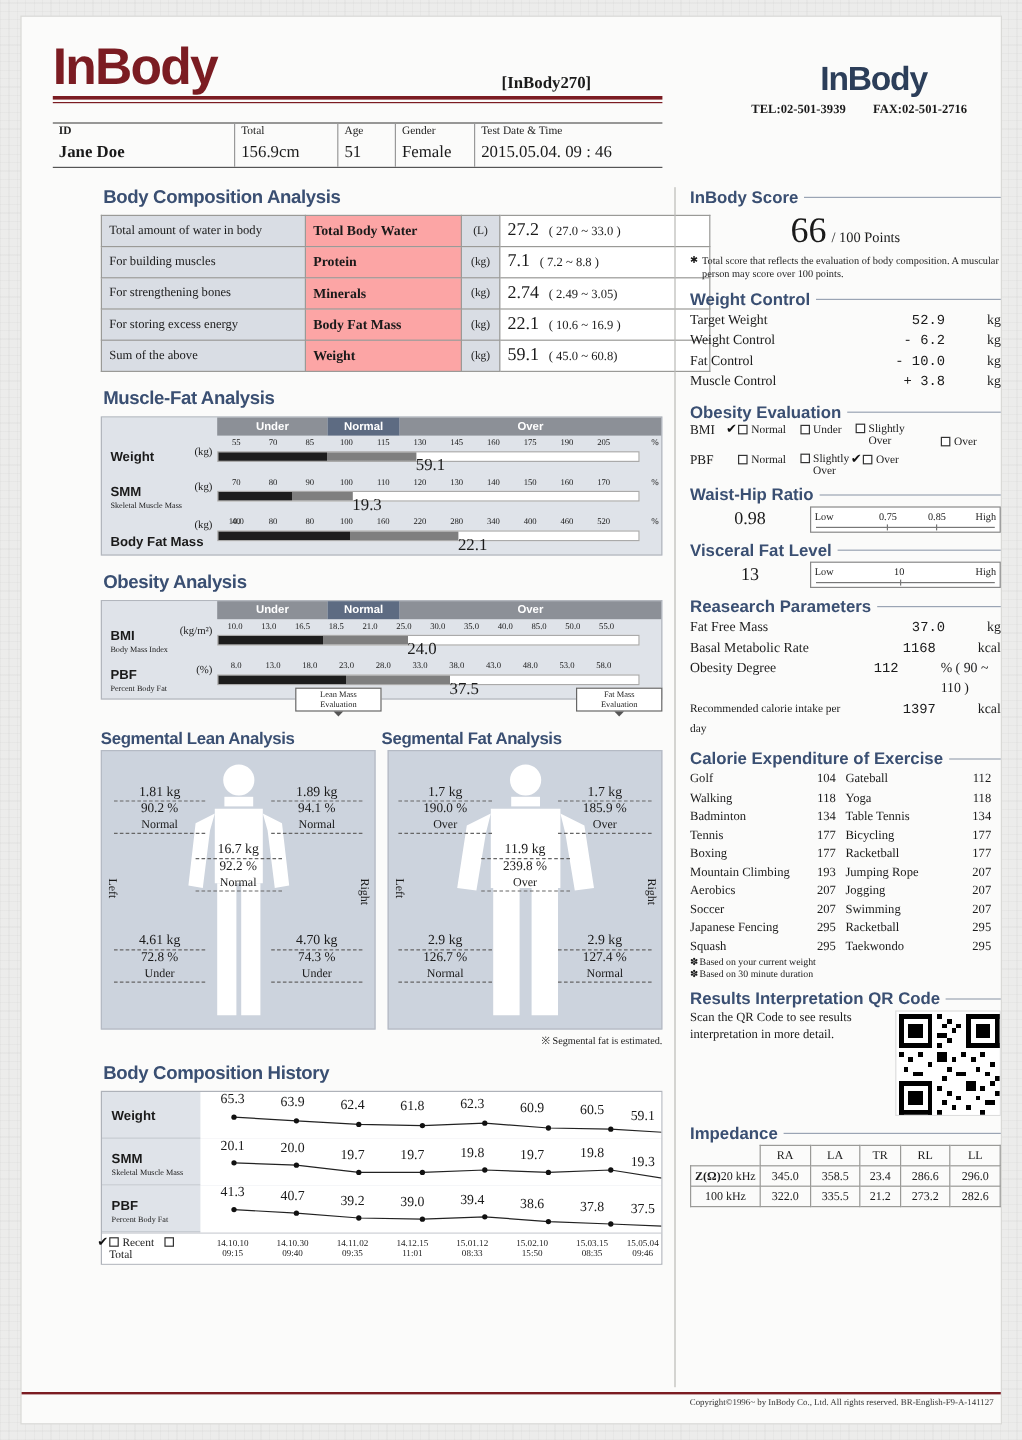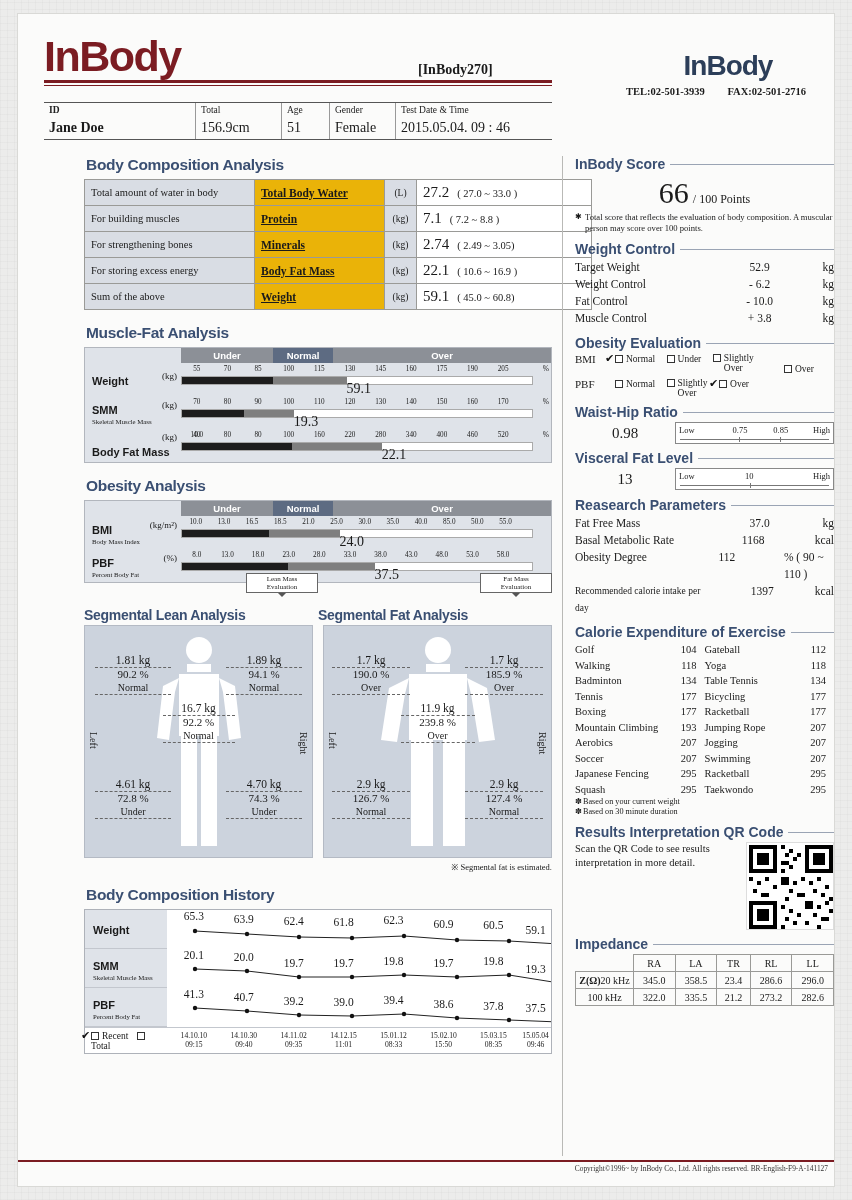--- a/index.html
+++ b/index.html
@@ -73,21 +73,21 @@
     font-family:"Liberation Sans", sans-serif;
     color:#3a4f72; font-weight:bold; font-size:15.5px;
     letter-spacing:-0.3px; margin:0 0 5px 2px;
   }
   .sect-title.small { font-size:14px; }
 
   
   table.bc { border-collapse:collapse; width:508px; font-size:11px; }
   table.bc td { border:1px solid #9a9a97; padding:0 6px; height:26px; vertical-align:middle; }
   .bc .desc { background:#d9dde4; width:170px; font-size:10.5px; }
-  .bc .name { background:#eab308; font-weight:bold; width:130px; font-size:11.5px;text-decoration:underline; }
+  .bc .name { background:#fca5a5; font-weight:bold; width:130px; font-size:11.5px; }
   .bc .unit { background:#d9dde4; width:32px; text-align:center; font-size:9.5px; }
   .bc .val { background:#fff; font-size:15px; }
   .bc .val .num { font-weight:normal; }
   .bc .val .rng { font-size:10.5px; margin-left:8px; }
 
   
   .graphbox { background:#dfe3e9; border:1px solid #b2b6bd; margin-top:4px; padding:0; }
   .zonehdr { display:flex; height:15px; font-family:"Liberation Sans",sans-serif;
              font-size:9.5px; color:#fff; font-weight:bold; }
   .zonehdr .sp { width:96px; background:#dfe3e9; }
@@ -146,21 +146,21 @@
   }
   .rtitle-wrap .ln { flex:1; height:1px; background:#9aa4b4; }
   .score { text-align:center; margin:4px 0 2px; }
   .score .big { font-size:30px; }
   .score .small { font-size:12px; }
   .scorenote { font-size:8.6px; line-height:10.5px; padding-left:10px; position:relative; }
   .scorenote::before { content:"\2731"; position:absolute; left:0; top:0; font-size:8px; }
 
   .kvrow { display:flex; font-size:11.5px; line-height:17px;gap:30px; }
   .kvrow .k { width:132px; }
-  .kvrow .v { width:58px; text-align:center; }
+  .kvrow .v { width:58px; text-align:right;font-family:Liberation Mono, monospace; }
   .kvrow .u2 { padding-left:5px; }
 
   .obes-grid { font-size:10px; }
   .obes-grid .r { display:flex; align-items:flex-start; margin-bottom:4px; }
   .obes-grid .nm { width:40px; font-size:11px; }
   .cb { display:inline-block; width:8px;height:8px;border:1px solid #333; margin-right:3px; vertical-align:-1px; background:#fff; }
   .opt { display:inline-block; margin-right:9px; white-space:nowrap; font-size:9.5px; }
   .opt2 { display:inline-block; width:50px; font-size:9.5px; line-height:10px; vertical-align:top;}
   .tick { position:relative; }
   .tick::after {

